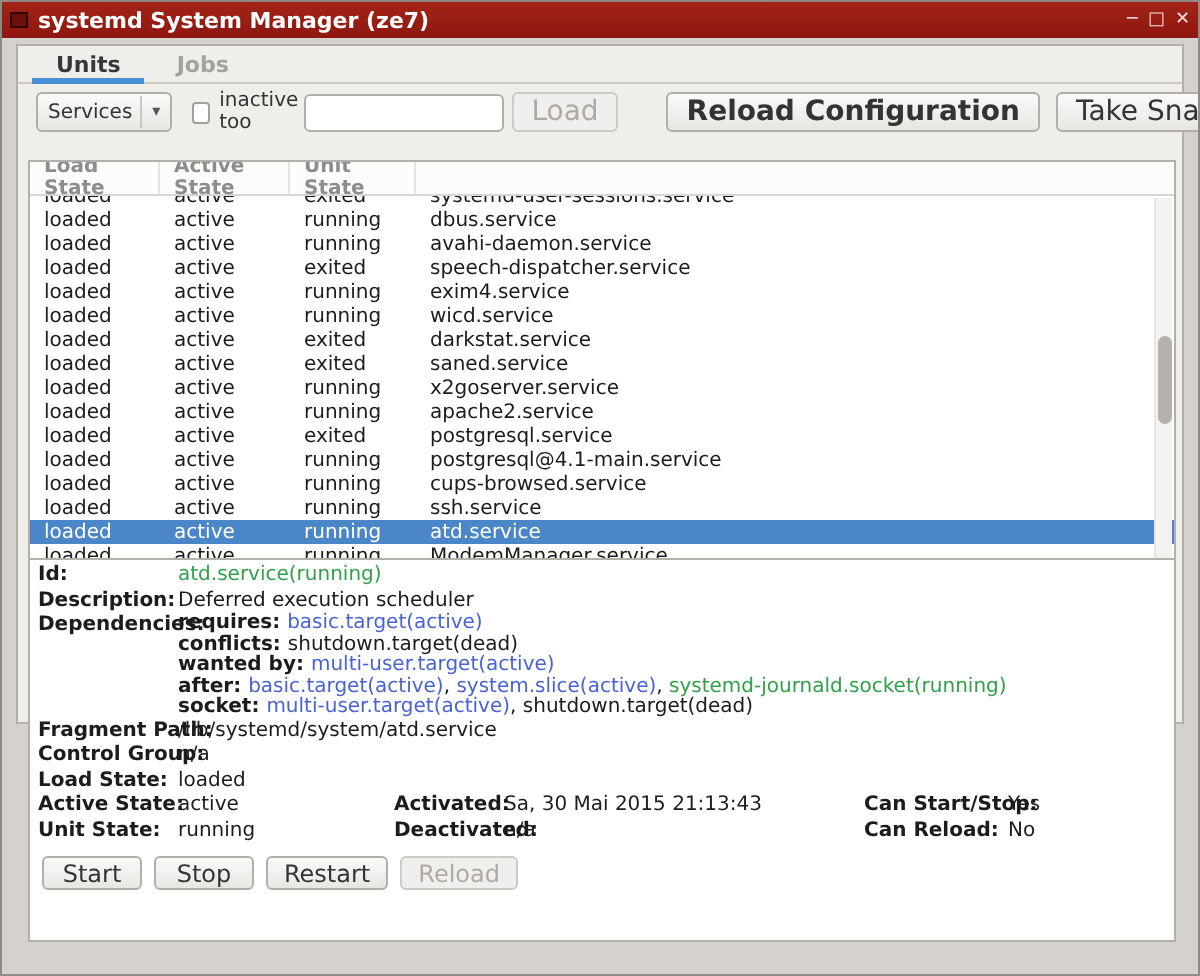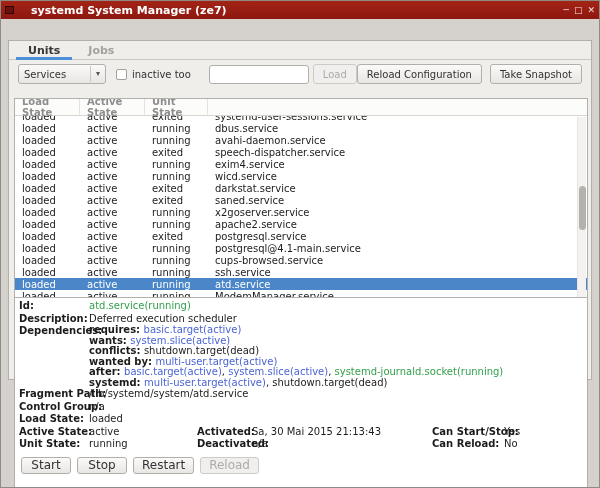--- a/index.html
+++ b/index.html
@@ -7,29 +7,29 @@
   .window{
     position:relative;width:600px;height:488px;
     background:#d5d1cc;border:1px solid #8e8a85;
     font-family:"DejaVu Sans","Liberation Sans",sans-serif;
     overflow:hidden;
   }
   
   .titlebar{
     position:absolute;left:0;top:0;width:100%;height:18px;
     background:linear-gradient(#a32416,#8e1710);
-    display:flex;align-items:center;padding:0 4px;color:#fff;gap:12px;
+    display:flex;align-items:center;padding:0 4px;color:#fff;
   }
   .win-icon{width:9px;height:8px;background:#6e100a;border:1px solid #2e0604;margin-right:5px;flex-shrink:0;}
   .title-text{font-size:11px;font-weight:bold;flex:1;white-space:nowrap;overflow:hidden;}
   .win-controls{display:flex;gap:5px;align-items:center;}
   .win-btn{font-size:9px;line-height:9px;color:#f2dede;cursor:default;}
   
   .notebook{
-    position:absolute;left:7px;top:39px;width:584px;height:340px;
+    position:absolute;left:7px;top:21px;width:584px;height:340px;
     background:#f0eeeb;border:1px solid #b3afaa;
   }
   .tabbar{position:absolute;left:0;top:0;right:0;height:19px;border-bottom:1px solid #cac6c1;display:flex;padding-left:5px;}
   .tab{height:19px;display:flex;align-items:center;justify-content:center;font-size:11px;font-weight:bold;padding:0 14px;position:relative;}
   .tab.active{color:#37373a;}
   .tab.active::after{content:"";position:absolute;left:2px;right:2px;bottom:0;height:3px;background:#4a90d9;}
   .tab.inactive{color:#a4a29e;}
   
   .toolbar{position:absolute;left:0;top:21px;right:0;height:24px;display:flex;align-items:center;padding:0 9px;font-size:10px;color:#333;}
   .combo{
@@ -42,24 +42,24 @@
   .chk{display:flex;align-items:center;gap:5px;margin-left:10px;justify-content:flex-end;}
   .chk-box{width:11px;height:11px;background:#fff;border:1px solid #a3a09b;border-radius:2px;}
   .tb-spacer{flex:1;}
   .entry{
     width:100px;height:19px;border:1px solid #b2aeaa;border-radius:3px;background:#fff;
     font-family:inherit;font-size:10px;padding:0 4px;outline:none;
   }
   .btn{
     height:20px;border:1px solid #b2aeaa;border-radius:3px;
     background:linear-gradient(#fbfaf9,#e8e6e3);
-    font-family:inherit;font-size:10px;color:#333;padding:0 9px;white-space:nowrap;
+    font-family:inherit;font-size:14px;color:#333;padding:0 9px;white-space:nowrap;
   }
   .btn.disabled{color:#aeaba7;background:#f1efed;border-color:#cecbc7;}
-  .ml4{margin-left:4px;} .ml8{margin-left:8px;} .ml16{margin-left:0;}
+  .ml4{margin-left:4px;} .ml8{margin-left:8px;} .ml16{margin-left:24px;font-weight:bold;}
   
   .tableframe{
     position:absolute;left:5px;top:45px;width:574px;height:211px;
     background:#fff;border:1px solid #b3afaa;overflow:hidden;margin-top:12px;
   }
   .thead{display:flex;height:17px;align-items:center;border-bottom:1px solid #d9d6d2;background:#fcfcfb;}
   .hcell{font-size:10px;font-weight:bold;color:#8d8d8d;padding-left:7px;border-right:1px solid #e6e3df;height:100%;display:flex;align-items:center;}
   .tbody{height:185px;overflow:hidden;position:relative;}
   .trow{display:flex;height:12px;align-items:center;font-size:10px;color:#1c1c1c;}
   .trow:first-child{margin-top:-6px;}
@@ -253,25 +253,24 @@
         <span class="dvalue v-green">atd.service(running)</span>
       </div>
       <div class="drow">
         <span class="dlabel">Description:</span>
         <span class="dvalue">Deferred execution scheduler</span>
       </div>
       <div class="drow">
         <span class="dlabel">Dependencies:</span>
         <span class="dvalue">
             <div class="dep-line"><span class="dep-key">requires: </span><span class="dep-link">basic.target(active)</span></div>
-            <div class="dep-line"><span class="dep-key">wants: </span><span class="dep-link">system.slice(active)</span></div>
             <div class="dep-line"><span class="dep-key">conflicts: </span><span class="dep-plain">shutdown.target(dead)</span></div>
             <div class="dep-line"><span class="dep-key">wanted by: </span><span class="dep-link">multi-user.target(active)</span></div>
             <div class="dep-line"><span class="dep-key">after: </span><span class="dep-link">basic.target(active)</span><span class="dep-plain">, </span><span class="dep-link">system.slice(active)</span><span class="dep-plain">, </span><span class="dep-green">systemd-journald.socket(running)</span></div>
-            <div class="dep-line"><span class="dep-key">systemd: </span><span class="dep-link">multi-user.target(active)</span><span class="dep-plain">, </span><span class="dep-plain">shutdown.target(dead)</span></div>
+            <div class="dep-line"><span class="dep-key">socket: </span><span class="dep-link">multi-user.target(active)</span><span class="dep-plain">, </span><span class="dep-plain">shutdown.target(dead)</span></div>
           </span>
       </div>
       <div class="drow">
         <span class="dlabel">Fragment Path:</span>
         <span class="dvalue">/lib/systemd/system/atd.service</span>
       </div>
       <div class="drow">
         <span class="dlabel">Control Group:</span>
         <span class="dvalue">n/a</span>
       </div>

